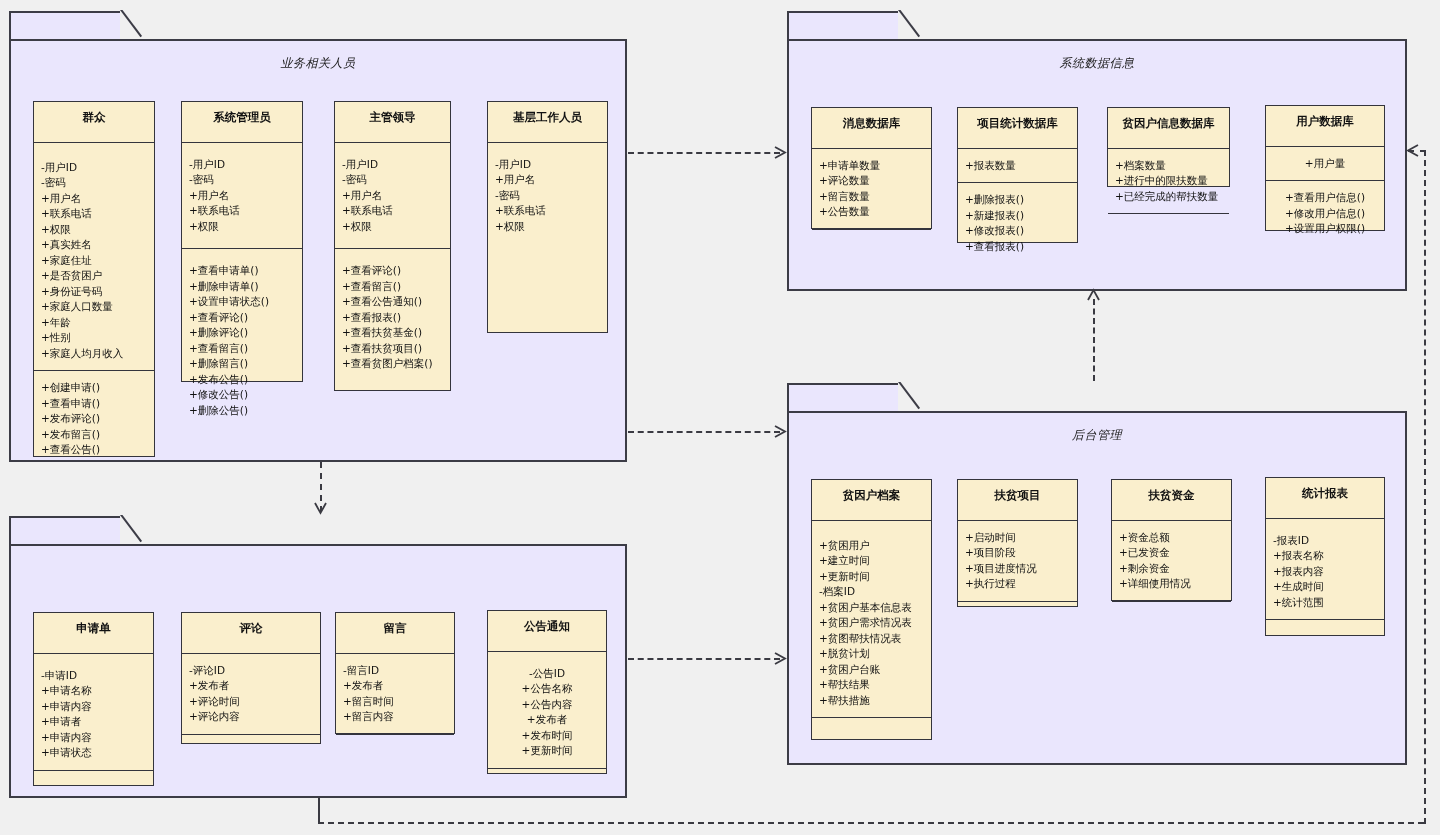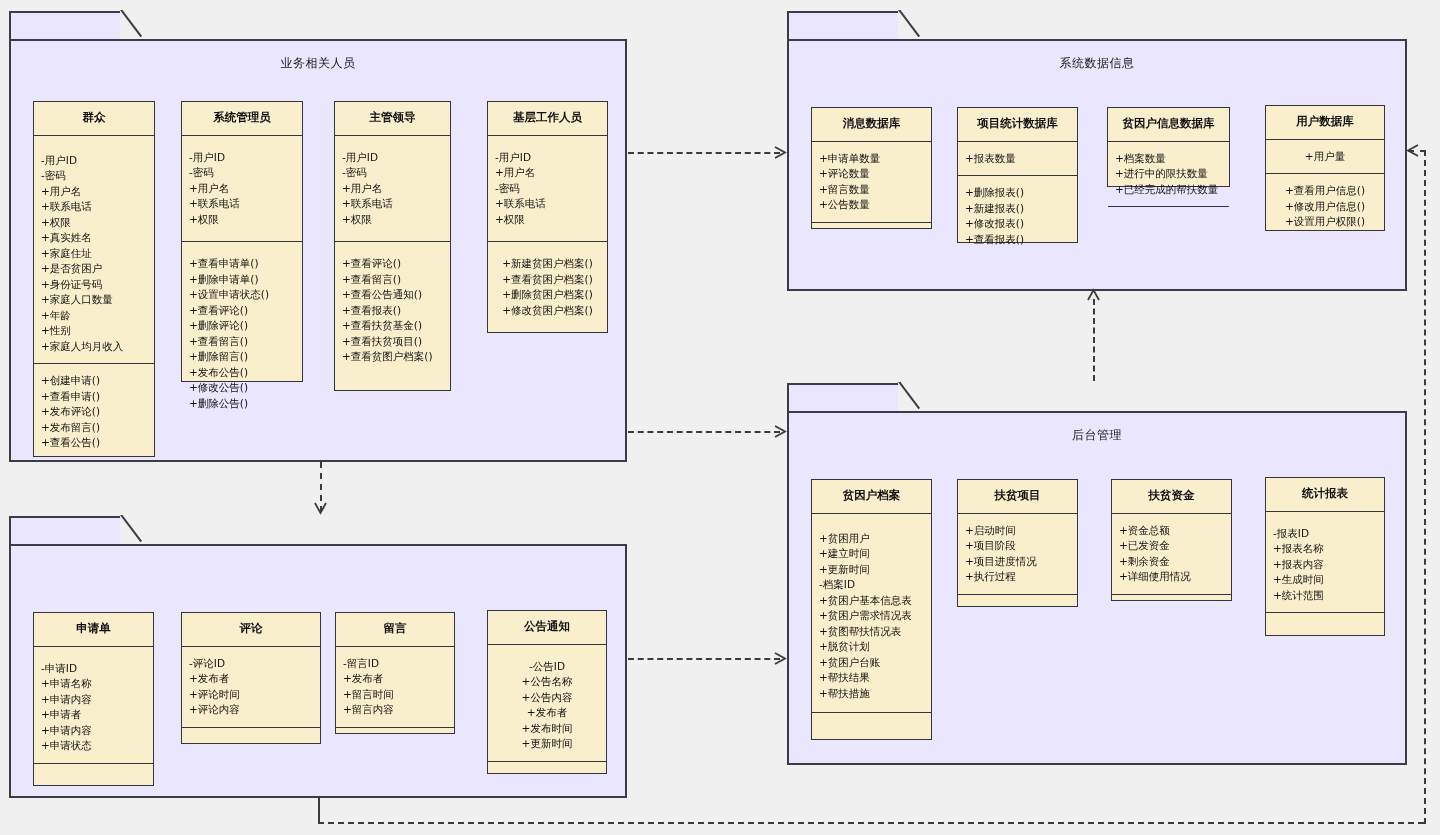--- a/index.html
+++ b/index.html
@@ -43,34 +43,35 @@
     background:#EAE6FD;
     border:2px solid #3c3c46;
     box-sizing:border-box;
   }
   .pkg-title{
     position:absolute;top:14px;left:0;right:0;
     text-align:center;
     font-size:12px;color:#1a1a1a;
     font-weight:400;
     letter-spacing:.5px;
+    font-style:italic;
   }
 
   
   .cls{
     position:absolute;box-sizing:border-box;
     background:#FAEFCD;
     border:1.5px solid #34343c;
     display:flex;flex-direction:column;
   }
   .cls-name{
     box-sizing:border-box;
     text-align:center;
     font-size:11.5px;font-weight:bold;color:#111;
-    padding:9px 4px 11px 4px;
+    padding:9px 4px 18px 4px;
     border-bottom:1.5px solid #34343c;
     line-height:1.1;
   }
   .cls-sec{
     box-sizing:border-box;
     padding:9px 7px 9px 7px;
     font-size:10.5px;line-height:15.5px;color:#111;
     border-bottom:1.5px solid #34343c;
     flex:none;
   }
@@ -174,26 +175,20 @@
 
       <div class="cls" style="left:476px;top:60px;width:121px;height:232px;">
         <div class="cls-name">基层工作人员</div>
         <div class="cls-sec" style="padding-top:14px;padding-bottom:14px;">
           <div>-用户ID</div>
           <div>+用户名</div>
           <div>-密码</div>
           <div>+联系电话</div>
           <div>+权限</div>
         </div>
-        <div class="cls-sec grow center" style="padding-top:14px;">
-          <div>+新建贫困户档案()</div>
-          <div>+查看贫困户档案()</div>
-          <div>+删除贫困户档案()</div>
-          <div>+修改贫困户档案()</div>
-        </div>
       </div>
     </div>
   </div>
 
   <div class="pkg" style="left:787px;top:11px;width:620px;height:280px;">
     <div class="pkg-tab" style="width:111px;"></div>
     <div class="pkg-tab-slant" style="left:111px;"></div>
     <div class="pkg-body" style="top:28px;width:620px;height:252px;">
       <div class="pkg-title">系统数据信息</div>
 

